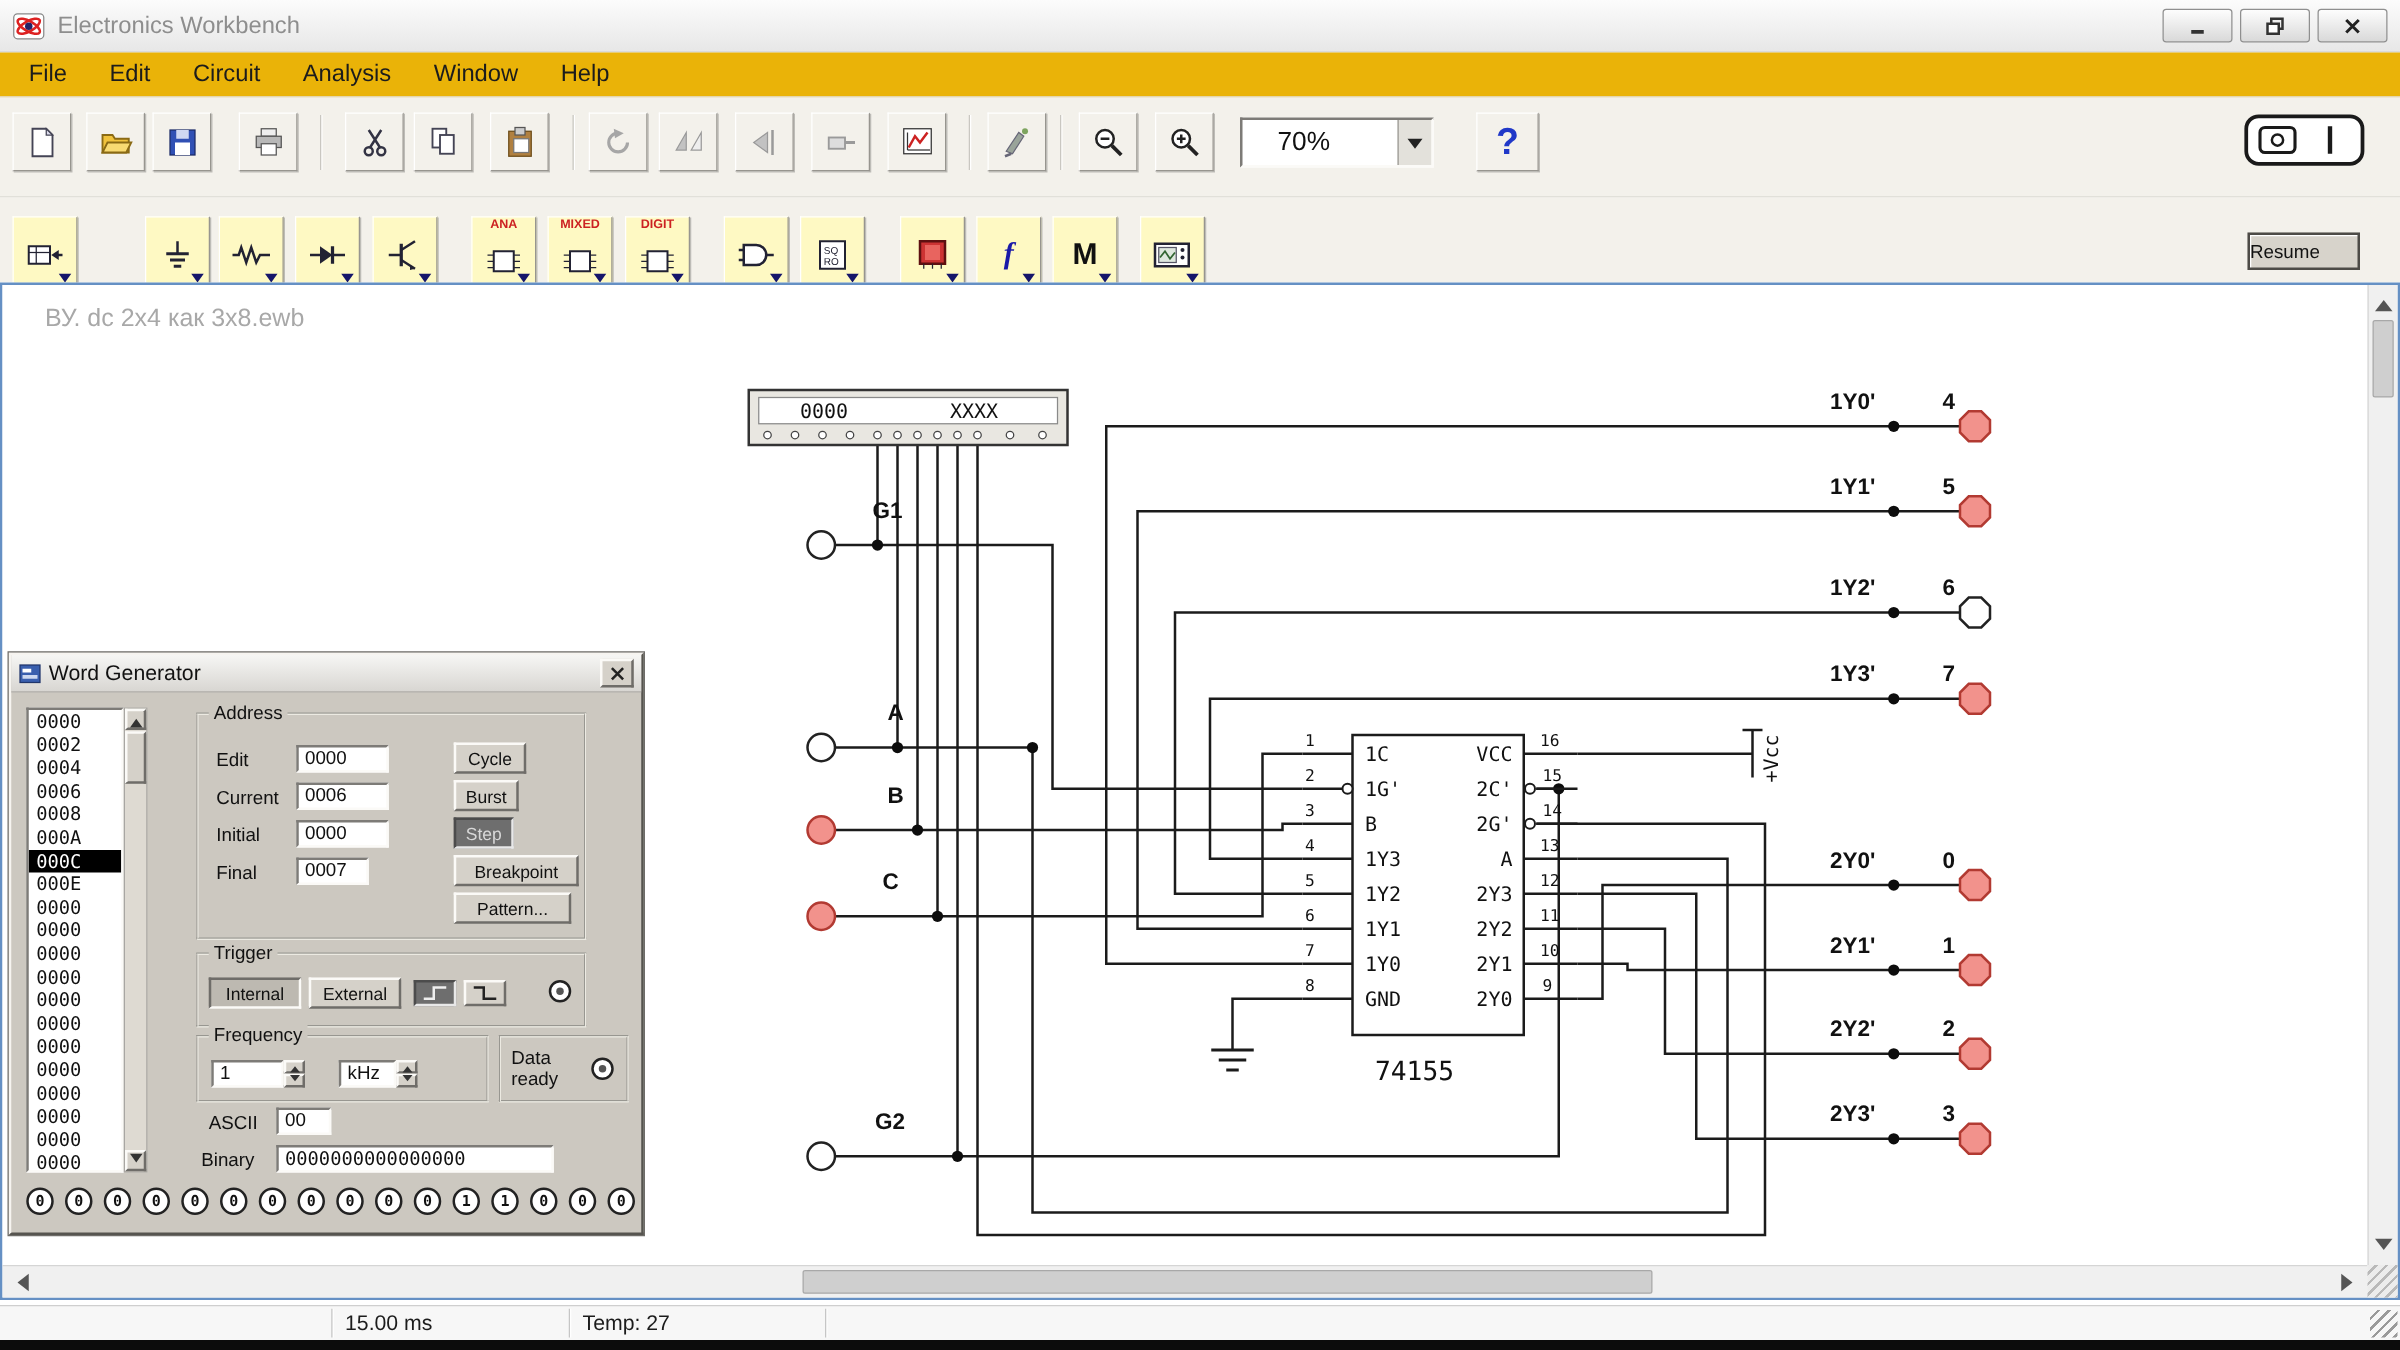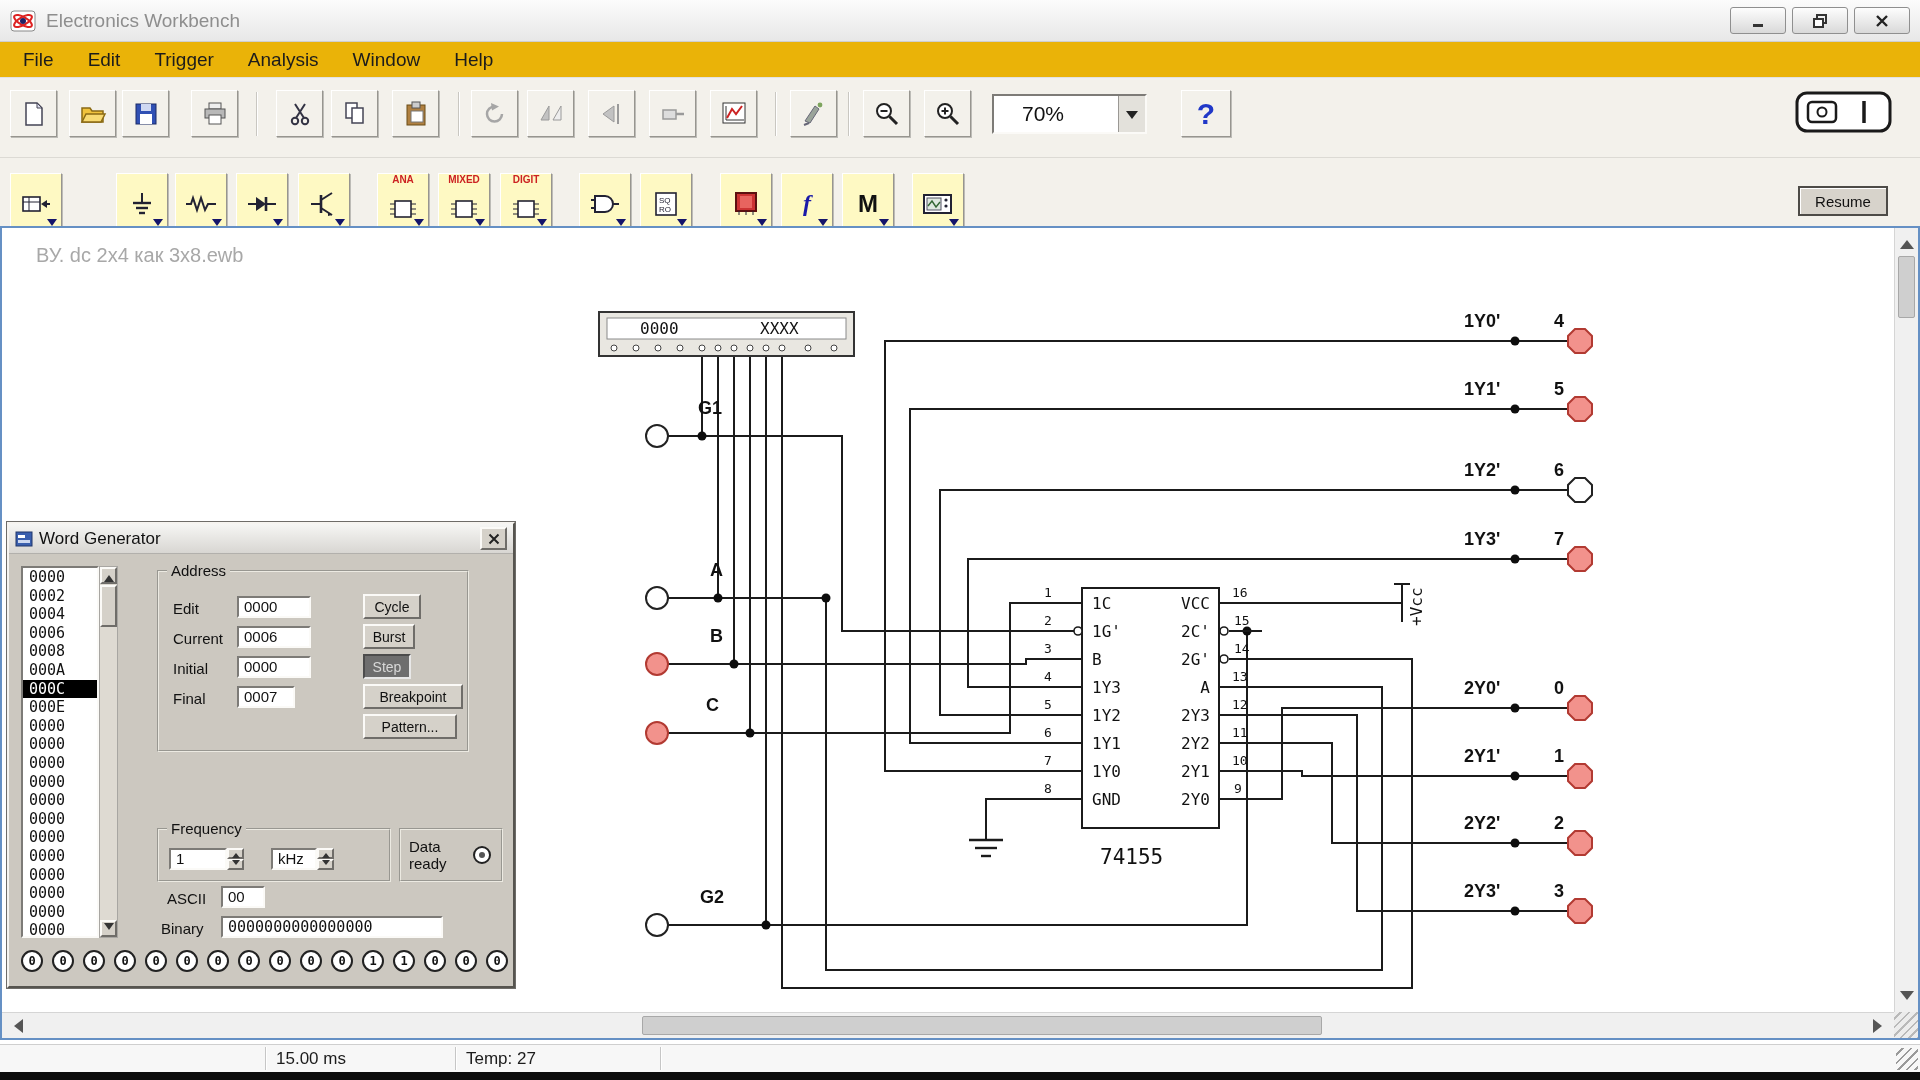--- a/index.html
+++ b/index.html
@@ -34,21 +34,21 @@
   .blabel{position:absolute;top:0;left:0;right:0;text-align:center;font-weight:bold;font-size:10px;color:#c22}
   .binlet{font-size:24px;font-weight:bold;color:#111}
   #zoomcombo{position:absolute;left:992px;top:16px;width:155px;height:40px;background:#fff;
     border:2px solid;border-color:#7d7b77 #fbfaf7 #fbfaf7 #7d7b77;display:flex;align-items:center}
   #zoomcombo .zval{flex:1;padding-left:28px;font-size:21px;color:#111}
   #zoomcombo .zbtn{width:27px;height:100%;background:#e3e1db;border-left:1px solid #9a9894;display:flex;align-items:center;justify-content:center}
   .tri-d{width:0;height:0;border:6px solid transparent;border-top:8px solid #222;margin-top:7px}
   #helpbtn{left:1181px;width:50px}
   #helpbtn span{font-size:30px;font-weight:bold;color:#2038c8}
   #resumebtn{position:absolute;left:1798px;top:28px;width:90px;height:30px;background:#d7d3cb;
-    border:2px solid #4d4b47;box-shadow:inset 1px 1px 0 #fff;display:flex;align-items:center;justify-content:center;
+    border:2px solid #4d4b47;box-shadow:inset 1px 1px 0 #fff;display:flex;align-items:center;justify-content:flex-start;
     font-size:15px;color:#111}
   #powerswitch{position:absolute;left:1794px;top:8px}
 
   
   #client{position:absolute;left:0;top:226px;width:1920px;height:814px;border:2px solid #6590c4;background:#fff}
   #canvas{position:absolute;left:0;top:0;right:24px;bottom:26px;background:#fff;overflow:hidden}
   #doctitle{position:absolute;left:34px;top:16px;font-size:20px;color:#a8a8a8}
   #vscroll{position:absolute;right:0;top:0;bottom:26px;width:24px;background:#f0f0f0;border-left:1px solid #d5d5d5}
   #hscroll{position:absolute;left:0;right:24px;bottom:0;height:26px;background:#f0f0f0;border-top:1px solid #d5d5d5}
   #scorner{position:absolute;right:0;bottom:0;width:24px;height:26px;background:#ececec;
@@ -149,21 +149,21 @@
         <svg width="16" height="16" viewBox="0 0 16 16">
           <path d="M3 3 L13 13 M13 3 L3 13" stroke="#222" stroke-width="2.4"></path>
         </svg>
       </div>
     </div>
   </div>
 
   <div id="menubar">
     <span class="mitem">File</span>
     <span class="mitem">Edit</span>
-    <span class="mitem">Trigger</span>
+    <span class="mitem">Circuit</span>
     <span class="mitem">Analysis</span>
     <span class="mitem">Window</span>
     <span class="mitem">Help</span>
   </div>
 
   <div id="toolbar1">
     <div class="t1b" style="left:10px">
       <svg width="28" height="28" viewBox="0 0 28 28">
         <path d="M6 3 h11 l5 5 v17 H6 z" fill="#fff" stroke="#445" stroke-width="1.5"></path>
         <path d="M17 3 l5 5 h-5 z" fill="#dde" stroke="#445"></path>
@@ -696,20 +696,36 @@
       <div class="fld" style="left:78px;top:84px;width:74px;height:22px">0000</div>
       <span class="flabel" style="left:14px;top:118px">Final</span>
       <div class="fld" style="left:78px;top:114px;width:58px;height:22px">0007</div>
       <div class="dbtn raised" style="left:204px;top:22px;width:58px">Cycle</div>
       <div class="dbtn raised" style="left:204px;top:52px;width:52px">Burst</div>
       <div class="dbtn stepoff" style="left:204px;top:82px;width:48px">Step</div>
       <div class="dbtn raised" style="left:204px;top:112px;width:100px">Breakpoint</div>
       <div class="dbtn raised" style="left:204px;top:142px;width:94px">Pattern...</div>
     </div>
 
+    <div class="grp" style="left:148px;top:238px;width:312px;height:60px">
+      <span class="leg">Trigger</span>
+      <div class="dbtn pressed" style="left:8px;top:18px;width:74px">Internal</div>
+      <div class="dbtn raised" style="left:88px;top:18px;width:74px">External</div>
+      <div class="dbtn stepoff" style="left:172px;top:20px;width:34px;height:21px;padding-top:1px">
+        <svg width="22" height="15" viewBox="0 0 22 15">
+          <polyline points="2,12 10,12 10,3 20,3" fill="none" stroke="#eee" stroke-width="2"></polyline>
+        </svg>
+      </div>
+      <div class="dbtn raised" style="left:212px;top:20px;width:34px;height:21px;padding-top:1px">
+        <svg width="22" height="15" viewBox="0 0 22 15">
+          <polyline points="2,3 10,3 10,12 20,12" fill="none" stroke="#222" stroke-width="2"></polyline>
+        </svg>
+      </div>
+      <span class="cterm" style="left:280px;top:20px"></span>
+    </div>
 
     <div class="grp" style="left:148px;top:304px;width:234px;height:54px">
       <span class="leg">Frequency</span>
       <div class="fld" style="left:10px;top:18px;width:58px;height:22px">1</div>
       <div class="spin" style="left:68px;top:18px">
         <div class="up raised">
             <span class="stri-u"></span>
           </div>
           <div class="dn raised">
             <span class="stri-d"></span>

